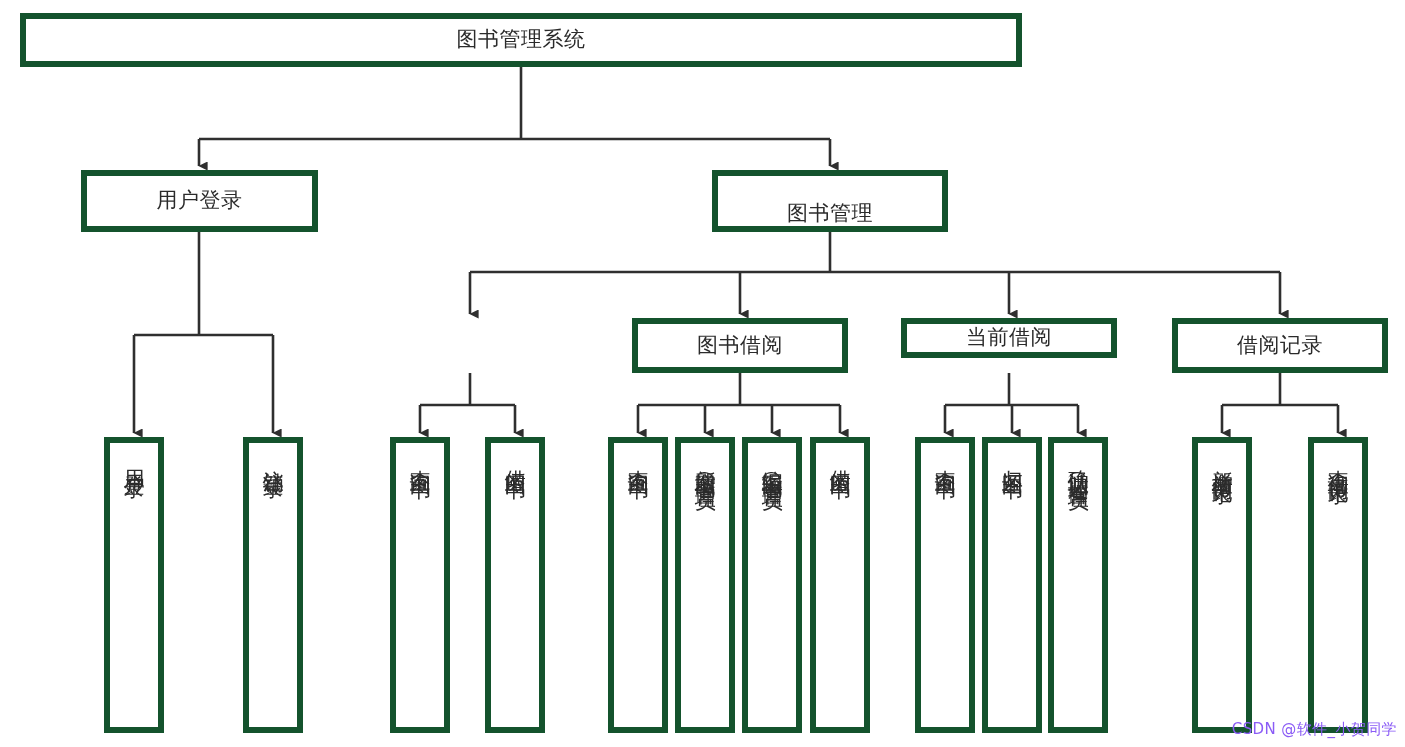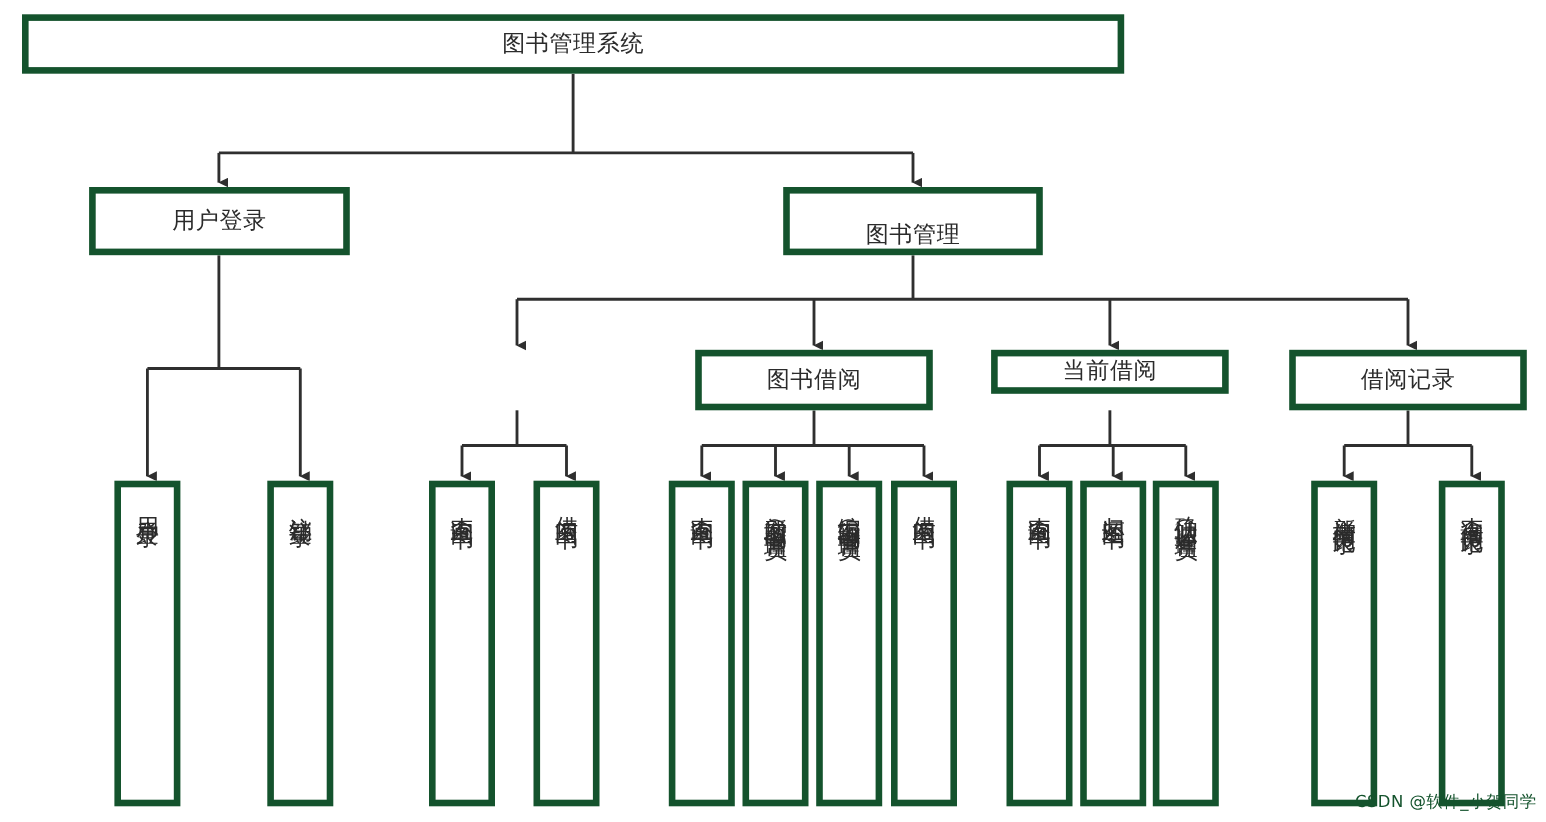--- a/index.html
+++ b/index.html
@@ -54,21 +54,21 @@
     font-size: 21px;
     line-height: 1.25;
     letter-spacing: 3px;
     white-space: nowrap;
   }
   .watermark {
     position: absolute;
     right: 8px;
     bottom: 8px;
     font-size: 15px;
-    color: #14532d;
+    color: #8b5cf6;
     white-space: nowrap;
     letter-spacing: 0.4px;
   }
 </style>
 </head>
 <body>
 
 <div id="diagram-root">
 
   <svg class="connectors" viewBox="0 0 1405 747">

